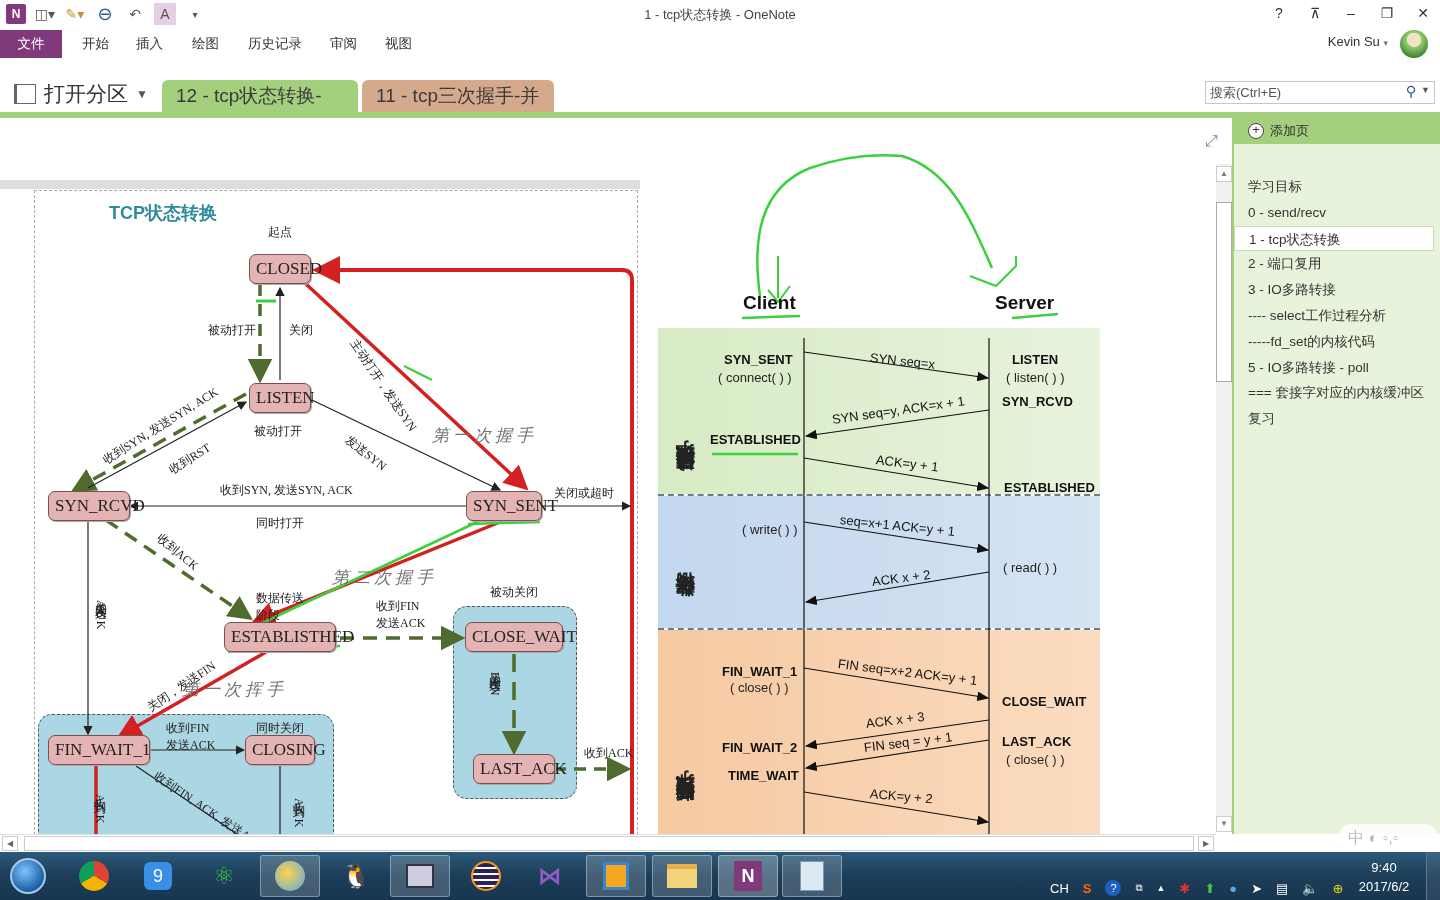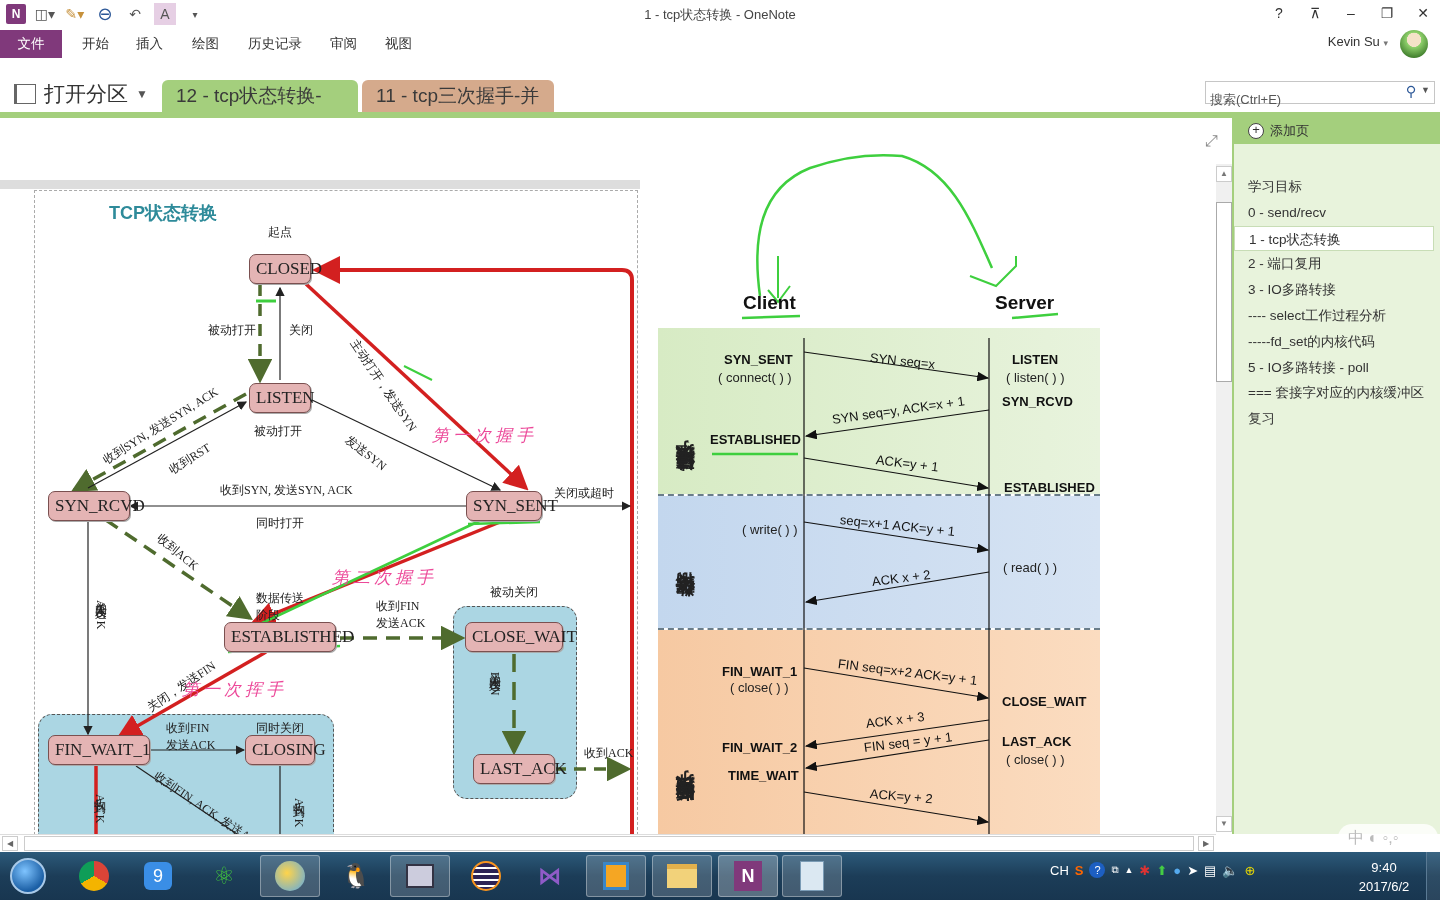--- a/index.html
+++ b/index.html
@@ -22,21 +22,21 @@
 .user{position:absolute;right:52px;top:6px;font-size:13px;color:#333}
 .avatar{position:absolute;right:12px;top:30px;width:28px;height:28px;border-radius:50%;background:radial-gradient(circle at 50% 35%,#f4e2c8 30%,#8fd16c 32%,#3d7a2a 80%)}
 
 .secbar{position:absolute;left:0;top:78px;width:1440px;height:40px}
 .openSec{position:absolute;left:14px;top:2px;display:flex;align-items:center;gap:8px;font-size:21px;color:#333}
 .openSec .book{width:22px;height:20px;border:1.5px solid #666;border-left-width:3px}
 .stab{position:absolute;top:2px;height:32px;line-height:32px;padding:0 14px;font-size:19px;border-radius:6px 6px 0 0}
 .stab.active{left:162px;width:196px;background:#a4cf7d;color:#3a3a3a}
 .stab.other{left:362px;width:192px;background:#d5aa8c;color:#3a3a3a;transform:skewX(0deg)}
 .greenline{position:absolute;left:0;top:112px;width:1440px;height:6px;background:#a4cf7d}
-.search{position:absolute;left:1205px;top:81px;width:230px;height:23px;border:1px solid #c6c6c6;background:#fff;font-size:13px;color:#555;padding:9px 4px}
+.search{position:absolute;left:1205px;top:81px;width:230px;height:23px;border:1px solid #c6c6c6;background:#fff;font-size:13px;color:#555;padding:2px 4px}
 .search .mag{position:absolute;right:18px;top:1px;color:#2b5797;font-size:14px}
 .search .dd{position:absolute;right:4px;top:3px;font-size:9px;color:#555}
 
 .canvas{position:absolute;left:0;top:118px;width:1232px;height:716px;background:#fff;overflow:hidden}
 .expand{position:absolute;left:1205px;top:14px;font-size:16px;color:#888}
 .vscroll{position:absolute;left:1216px;top:46px;width:16px;height:668px;background:#f0f0f0}
 .vscroll .up,.vscroll .dn{position:absolute;left:0;width:16px;height:16px;border:1px solid #ccc;background:#fff;font-size:8px;color:#777;text-align:center;line-height:14px}
 .vscroll .up{top:2px}.vscroll .dn{bottom:0}
 .vscroll .thumb{position:absolute;left:0;top:38px;width:16px;height:180px;border:1px solid #aaa;background:#fff}
 .hscroll{position:absolute;left:0;top:834px;width:1216px;height:18px;background:#fff;border-top:1px solid #ddd}
@@ -44,21 +44,21 @@
 .hscroll .l{left:2px}.hscroll .r{left:1198px}
 .hscroll .track{position:absolute;left:24px;top:1px;width:1170px;height:15px;border:1px solid #ccc}
 
 .container-handle{position:absolute;left:0;top:62px;width:640px;height:9px;background:#ddd}
 .diagram{position:absolute;left:34px;top:72px;width:604px;height:650px;border-left:1px dashed #aaa;border-right:1px dashed #aaa;border-top:1px dashed #aaa}
 .dtitle{position:absolute;left:74px;top:10px;font-size:18px;font-weight:bold;color:#2e8b9a}
 .state{position:absolute;height:30px;line-height:28px;padding:0 6px;background:#e4b4b4;border:1.5px solid #7a5050;border-radius:7px;font-family:"Liberation Serif","DejaVu Serif",serif;font-size:17px;color:#222;text-align:center;box-shadow:1px 1px 0 #aaa}
 .lbl{position:absolute;font-family:"Liberation Serif","DejaVu Serif",serif;font-size:12px;color:#222;white-space:nowrap}
 .vlbl{position:absolute;font-family:"Liberation Serif","DejaVu Serif",serif;font-size:12px;color:#222;writing-mode:vertical-rl;letter-spacing:2px}
 .blueBox{position:absolute;background:#abd6e3;border:1.5px dashed #555;border-radius:14px}
-.greenNote{position:absolute;font-family:Liberation Sans, sans-serif;font-size:17px;color:#ec4899;letter-spacing:4px;font-style:italic;white-space:nowrap}
+.greenNote{position:absolute;font-family:Liberation Sans, sans-serif;font-size:17px;color:#737373;letter-spacing:4px;font-style:italic;white-space:nowrap}
 svg.overlay{position:absolute;left:0;top:0;pointer-events:none}
 
 .seq{position:absolute;left:658px;top:210px;width:509px;height:506px}
 .band{position:absolute;left:0;width:442px}
 .band.b1{top:0;height:166px;background:linear-gradient(90deg,#d7ebc4,#e8f3dd)}
 .band.b2{top:168px;height:132px;background:linear-gradient(90deg,#c3d7ee,#d6e3f3)}
 .band.b3{top:302px;height:206px;background:linear-gradient(90deg,#f6c9a2,#fbdcc0)}
 .band .sep{position:absolute;left:0;bottom:-2px;width:100%;border-bottom:2px dashed #6a7d8a}
 .bandTitle{position:absolute;left:14px;font-size:19px;font-weight:bold;color:#222;writing-mode:vertical-rl;transform:rotate(180deg);letter-spacing:2px}
 .seqHead{position:absolute;top:-36px;font-size:19px;font-weight:bold;color:#111}
@@ -72,21 +72,21 @@
 .plist{position:absolute;left:0;top:56px;width:206px}
 .pitem{height:25.8px;line-height:25.8px;padding-left:14px;font-size:13.5px;color:#333;white-space:nowrap}
 .pitem.sel{background:#fff;border:1px solid #c8ddb6;margin-right:6px}
 .ime{position:absolute;left:1338px;top:824px;width:100px;height:30px;border-radius:14px;background:rgba(255,255,255,.8);font-size:16px;color:#bbb;padding:4px 10px}
 
 .taskbar{position:absolute;left:0;top:852px;width:1440px;height:48px;background:linear-gradient(#2c5a7a,#1c3d58 50%,#183650)}
 .tb{position:absolute;top:3px;width:60px;height:42px;display:flex;align-items:center;justify-content:center;font-size:24px;border-radius:3px}
 .tb.active{background:rgba(255,255,255,.18);border:1px solid rgba(255,255,255,.35)}
 .start{left:2px;width:52px}
 .start .orb{width:36px;height:36px;border-radius:50%;background:radial-gradient(circle at 40% 35%,#7fc4ff,#1b5fa5 70%);border:2px solid #a8c9e8}
-.tray{position:absolute;left:1050px;top:10px;display:flex;gap:6px;align-items:center;font-size:13px;color:#fff}
+.tray{position:absolute;left:1050px;top:28px;display:flex;gap:14px;align-items:center;font-size:13px;color:#fff}
 .clock{position:absolute;left:1352px;top:6px;width:64px;text-align:center;font-size:13px;color:#fff;line-height:19px}
 .showdesk{position:absolute;right:0;top:0;width:14px;height:48px;border-left:1px solid #5a7a94;background:rgba(255,255,255,.08)}
 </style>
 </head>
 <body>
 
 <div id="app">
 
   <div class="titlebar">
     <div class="qat">

